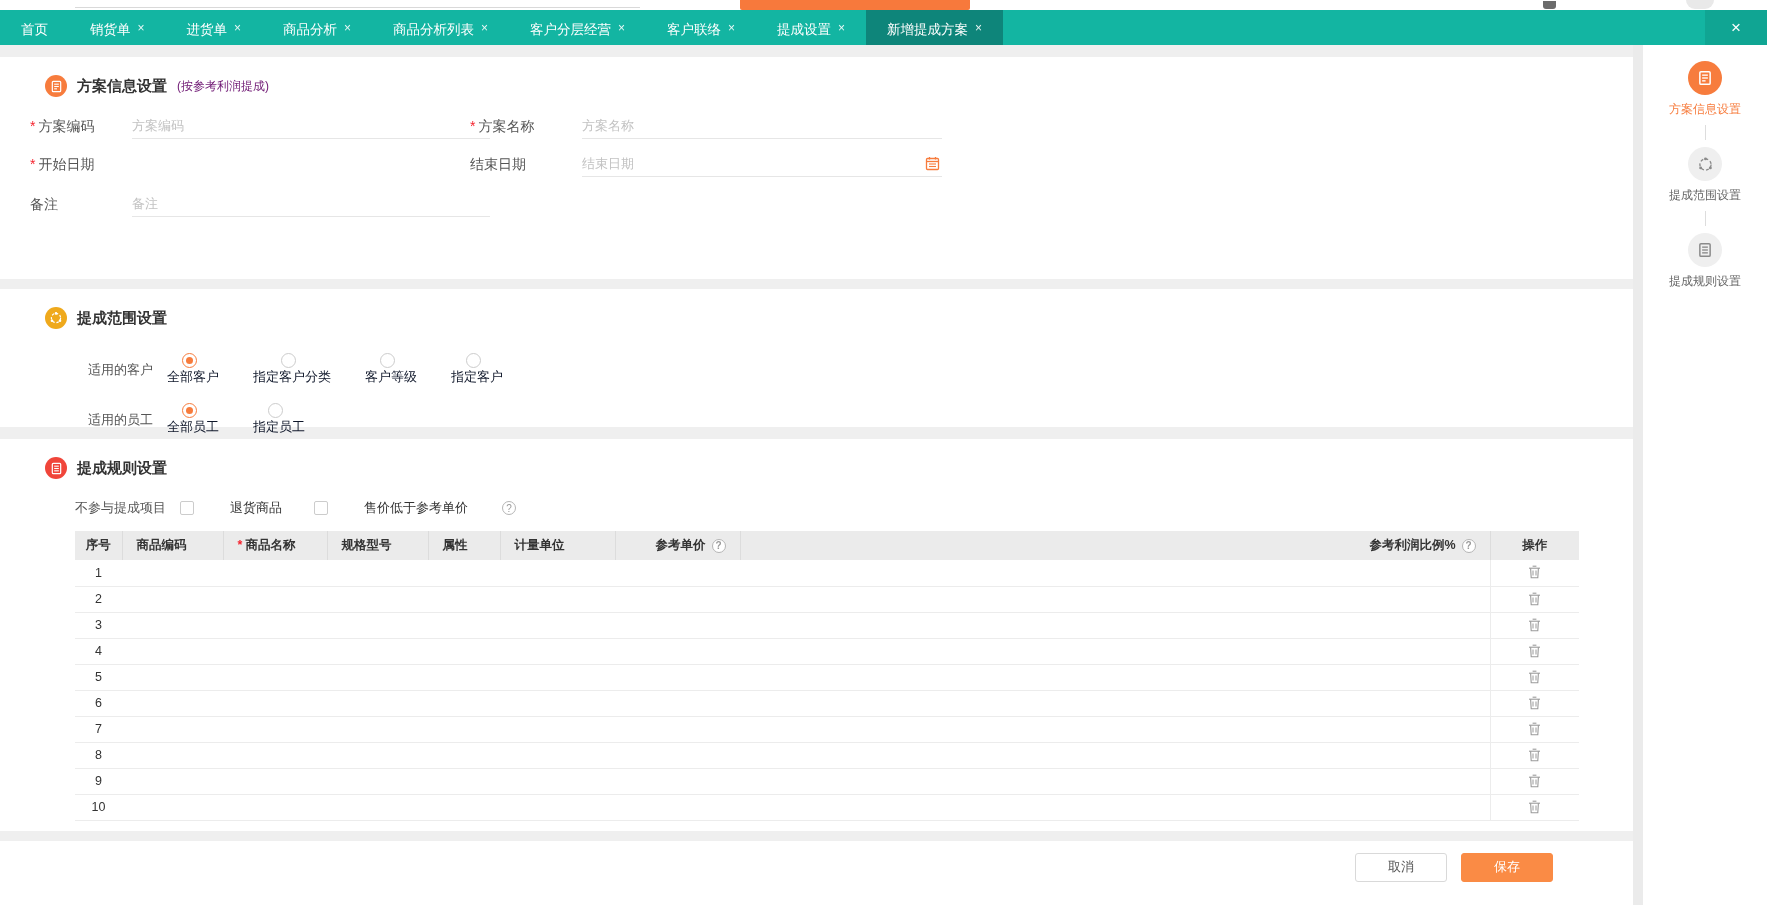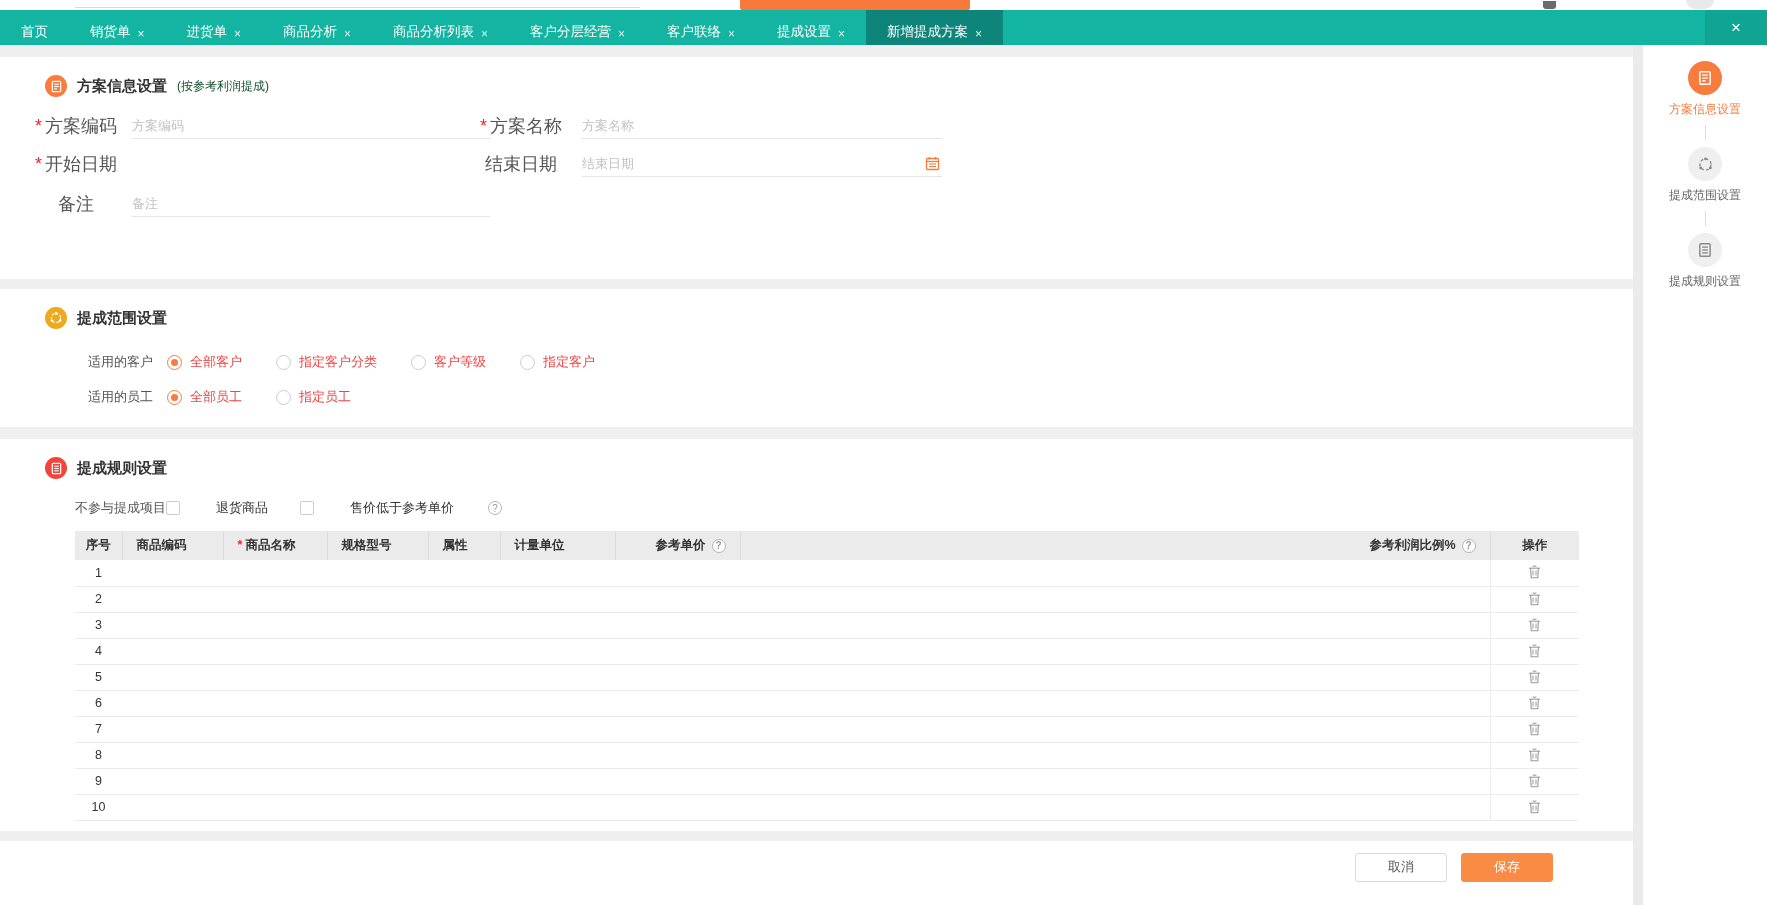--- a/index.html
+++ b/index.html
@@ -9,21 +9,21 @@
 
   
   .pretop { position:relative; height:10px; background:#fff; }
   .pretop-input-line { position:absolute; left:75px; top:7px; width:565px; height:1px; background:#d9d9d9; }
   .pretop-btn { position:absolute; left:740px; top:0; width:230px; height:10px; background:#f7793c; border-radius:0 0 2px 2px; }
   .pretop-glyph { position:absolute; left:1543px; top:1px; width:13px; height:8px; background:#6b6b6b; border-radius:0 0 3px 3px; }
   .pretop-avatar { position:absolute; left:1686px; top:0; width:28px; height:9px; background:#e9e9e9; border-radius:0 0 14px 14px; }
 
   
   .tabbar { display:flex; height:35px; background:#13b5a2; color:#fff; font-size:13.5px; align-items:stretch; }
-  .tab { display:flex; align-items:flex-end; padding:4px 21px; white-space:nowrap; cursor:pointer; }
+  .tab { display:flex; align-items:flex-start; padding:11px 21px; white-space:nowrap; cursor:pointer; }
   .tab.active { background:#0e857a; }
   .tab-close { margin-left:7px; font-size:12px; opacity:.9; }
   .tab-spacer { flex:1; }
   .closeall { width:62px; background:#10a593; display:flex; align-items:center; justify-content:center; font-size:17px; cursor:pointer; }
 
   
   .body { position:absolute; top:45px; left:0; right:0; bottom:0; display:flex; }
   .main { width:1633px; background:#efefef; display:flex; flex-direction:column; }
   .scroll-strip { width:10px; background:#ebebeb; }
   .anchor-nav { flex:1; background:#fff; display:flex; flex-direction:column; align-items:center; padding-top:16px; }
@@ -32,43 +32,43 @@
   .card1 { margin-top:12px; height:222px; position:relative; }
   .card2 { margin-top:10px; height:138px; }
   .card3 { margin-top:12px; padding-bottom:10px; }
 
   .sec-head { display:flex; align-items:center; gap:10px; padding:18px 0 0 45px; }
   .sec-icon { width:22px; height:22px; border-radius:50%; display:flex; align-items:center; justify-content:center; flex:none; }
   .sec-icon.orange { background:#f77c3d; }
   .sec-icon.amber  { background:#efa91c; }
   .sec-icon.red    { background:#f0453a; }
   .sec-title { font-size:15px; font-weight:bold; color:#333; }
-  .sec-sub { font-size:12px; color:#14532d; }
-
-  
-  .f-label { position:absolute; height:26px; line-height:26px; font-size:18px; color:#555; text-align:center; }
+  .sec-sub { font-size:12px; color:#701a75; }
+
+  
+  .f-label { position:absolute; height:26px; line-height:26px; font-size:14px; color:#555; text-align:left; }
   .f-label .req { color:#f5222d; margin-right:3px; }
   .f-wrap { position:absolute; height:26px; border-bottom:1px solid #e6e6e6; }
   .f-wrap input { width:100%; height:25px; border:none; outline:none; font-size:13px; color:#333; background:transparent; font-family:inherit; }
   .f-wrap input::placeholder { color:#c2c2c2; }
   .cal-icon { position:absolute; right:2px; top:5px; width:15px; height:15px; }
 
   
   .radio-row { display:flex; align-items:center; margin-left:88px; font-size:13px; color:#555; }
   .radio-row.first { margin-top:24px; }
   .radio-row.second { margin-top:17px;align-items:center; }
   .radio-row .row-label { margin-right:14px; color:#555; }
-  .radio-item { display:flex; align-items:center; margin-right:34px; cursor:pointer; color:#ef4444; }
+  .radio-item { display:flex; align-items:center; margin-right:34px; cursor:pointer; color:#0f172a;flex-direction:column; }
   .radio-circle { width:15px; height:15px; border:1px solid #ccc; border-radius:50%; margin-right:8px; display:flex; align-items:center; justify-content:center; background:#fff; flex:none; }
   .radio-item.selected .radio-circle { border-color:#f77c3d; }
   .radio-item.selected .radio-circle::after { content:""; width:7px; height:7px; border-radius:50%; background:#f77c3d; }
 
   
   .exclude-row { display:flex; align-items:center; margin:20px 0 0 75px; font-size:13px; color:#555; }
-  .exclude-row .row-label { }
+  .exclude-row .row-label { margin-right:14px; }
   .chk-item { display:flex; align-items:center; margin-right:32px; cursor:pointer; color:#333;gap:28px; }
   .chk-box { width:14px; height:14px; border:1px solid #ccc; border-radius:2px; background:#fff; margin-right:8px; flex:none; }
   .help-icon { display:inline-flex; width:14px; height:14px; border:1px solid #b5b5b5; border-radius:50%; color:#999; font-size:10px; align-items:center; justify-content:center; margin-left:6px; background:#fff; }
 
   
   table.rules { border-collapse:collapse; margin:14px 0 0 75px; width:1504px; font-size:12.5px; table-layout:fixed; }
   table.rules thead th { background:#ebebeb; height:29px; font-weight:bold; color:#333; text-align:left; padding:0 14px; border-right:1px solid #dcdcdc; white-space:nowrap; overflow:hidden; }
   table.rules thead th:last-child { border-right:none; }
   table.rules thead th.center { text-align:center; padding:0 4px; }
   table.rules thead th.right { text-align:right; }

